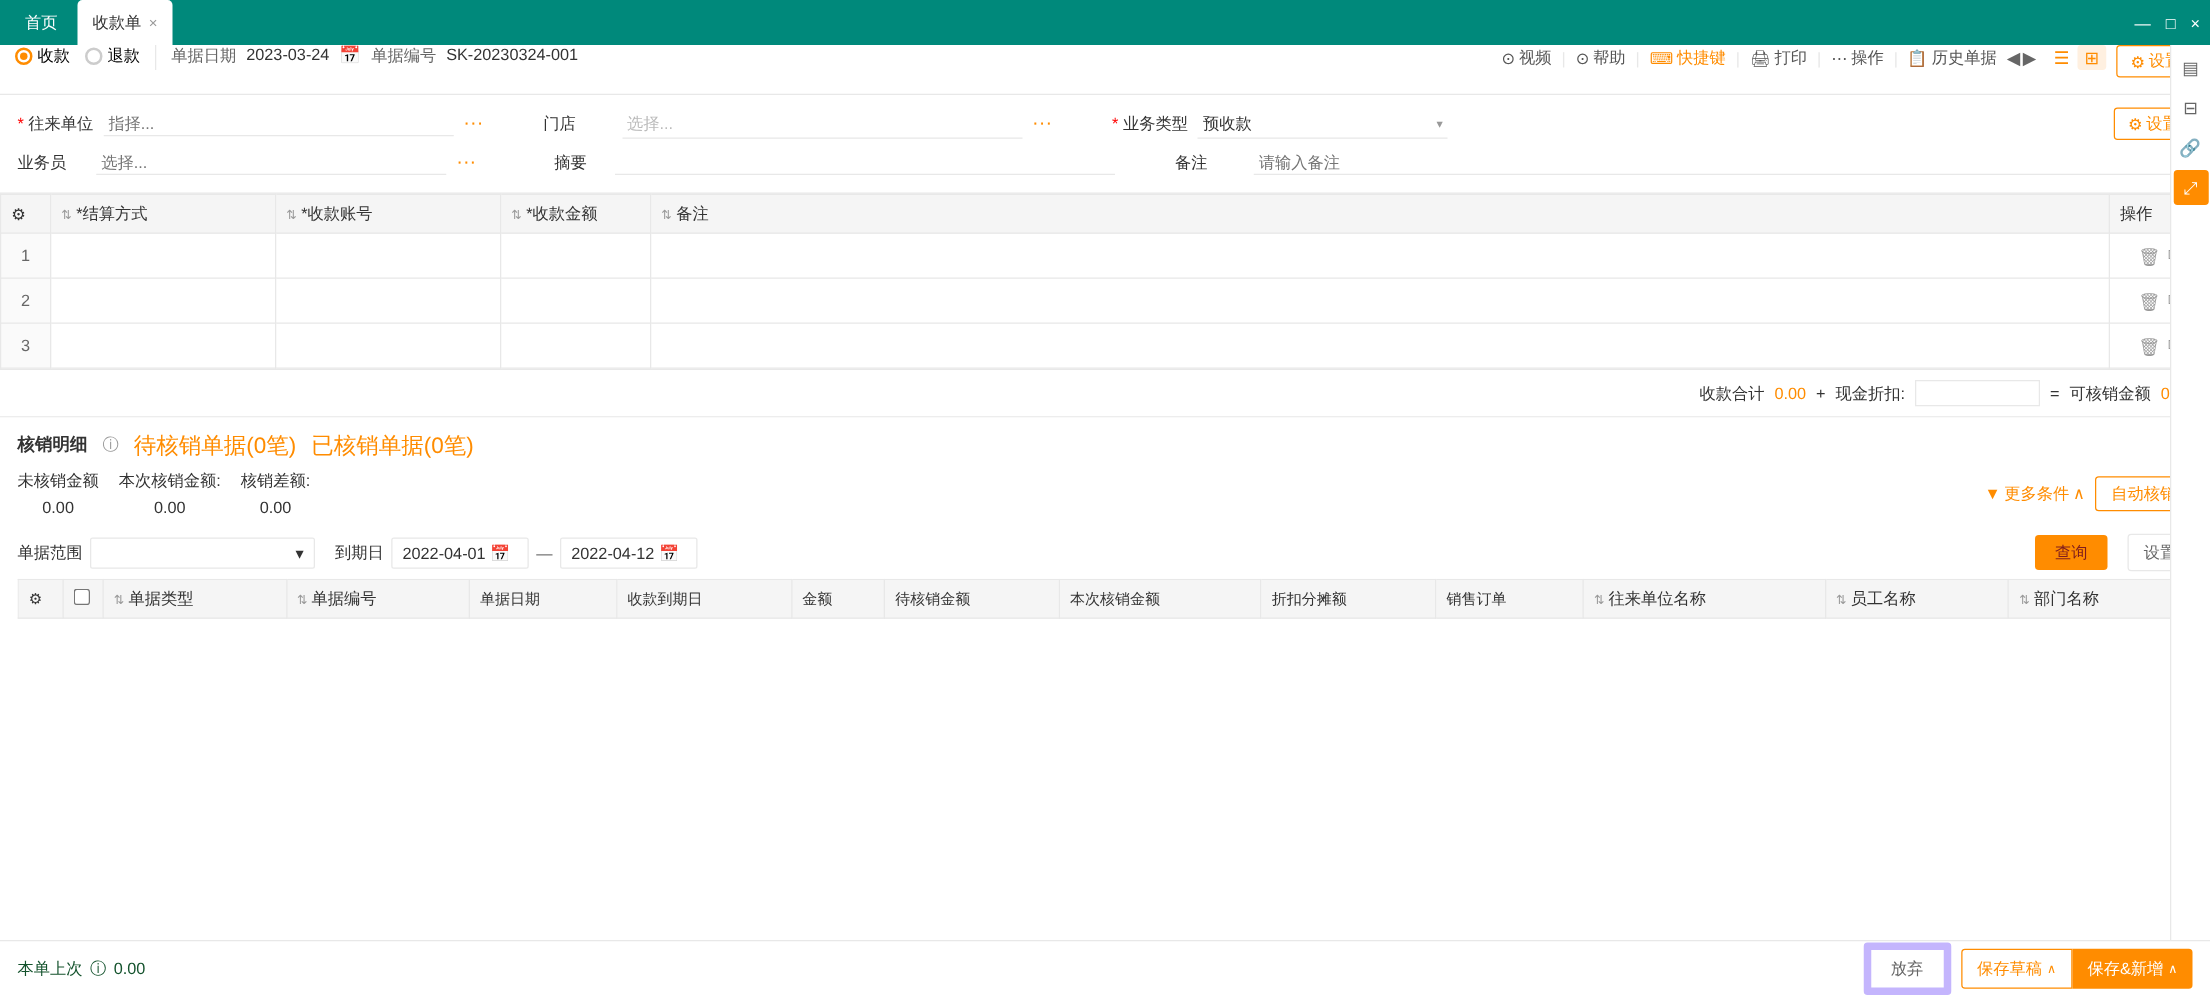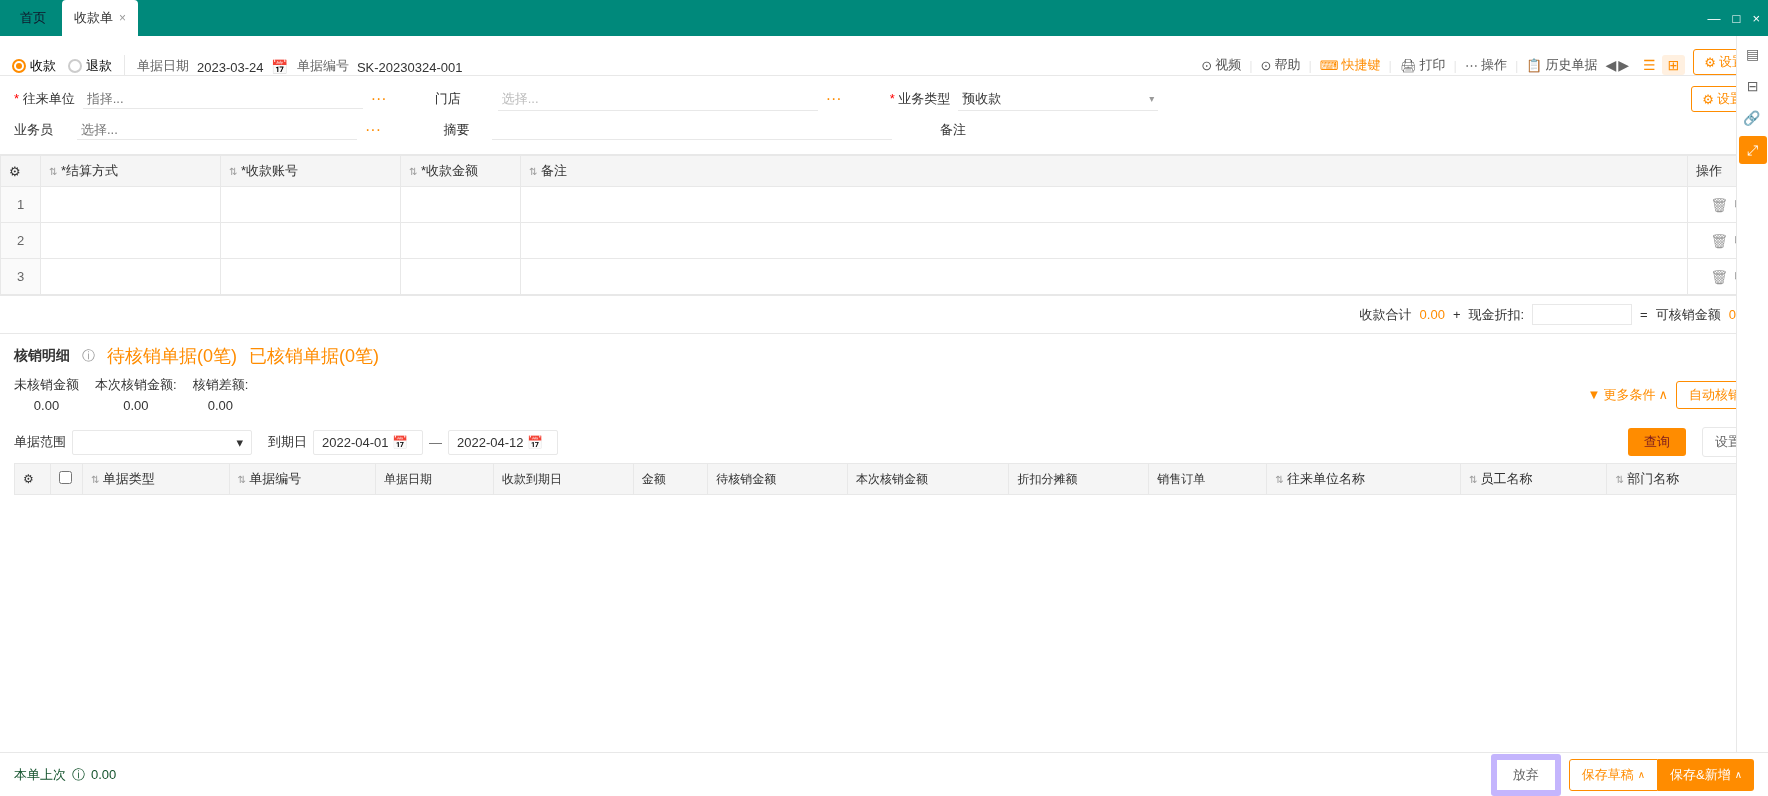--- a/index.html
+++ b/index.html
@@ -12,21 +12,21 @@
       background: #00897b;
       height: 36px;
       padding: 0 8px;
       color: white;
     }
     .tab-home {
       padding: 0 12px;
       height: 100%;
       display: flex;
       align-items: center;
-      color: #0f172a;
+      color: #ffffff;
       font-size: 13px;
       cursor: pointer;
     }
     .tab-active {
       background: white;
       color: #333;
       padding: 0 12px;
       height: 100%;
       display: flex;
       align-items: center;
@@ -50,21 +50,21 @@
       font-size: 16px;
     }
     .tab-window-controls span { cursor: pointer; }
 
     
     .toolbar {
       background: white;
       border-bottom: 1px solid #e8e8e8;
       height: 40px;
       display: flex;
-      align-items: flex-end;
+      align-items: flex-start;
       padding: 0 12px;
       gap: 8px;
     }
     .radio-group { display: flex; align-items: center; gap: 12px; }
     .radio-item { display: flex; align-items: center; gap: 4px; cursor: pointer; }
     .radio-dot {
       width: 14px; height: 14px; border-radius: 50%;
       border: 2px solid #ccc;
       display: flex; align-items: center; justify-content: center;
     }
@@ -516,20 +516,21 @@
     <div class="form-row">
 
       <span class="form-label">业务员</span>
       <input class="form-input" style="max-width: 280px;" placeholder="选择...">
       <span class="more-btn">···</span>
 
       <span class="form-label" style="margin-left:40px;text-align:center;">摘要</span>
       <input class="form-input" style="flex: 1 1 0%; max-width: 400px;">
 
       <span class="form-label" style="margin-left:40px;">备注</span>
+      <input class="form-input" style="flex: 1 1 0%;" placeholder="请输入备注">
     </div>
   </div>
 
   <div class="table-section">
     <table class="data-table">
       <thead>
         <tr>
           <th style="width:40px;">
             <span>⚙</span>
           </th>

